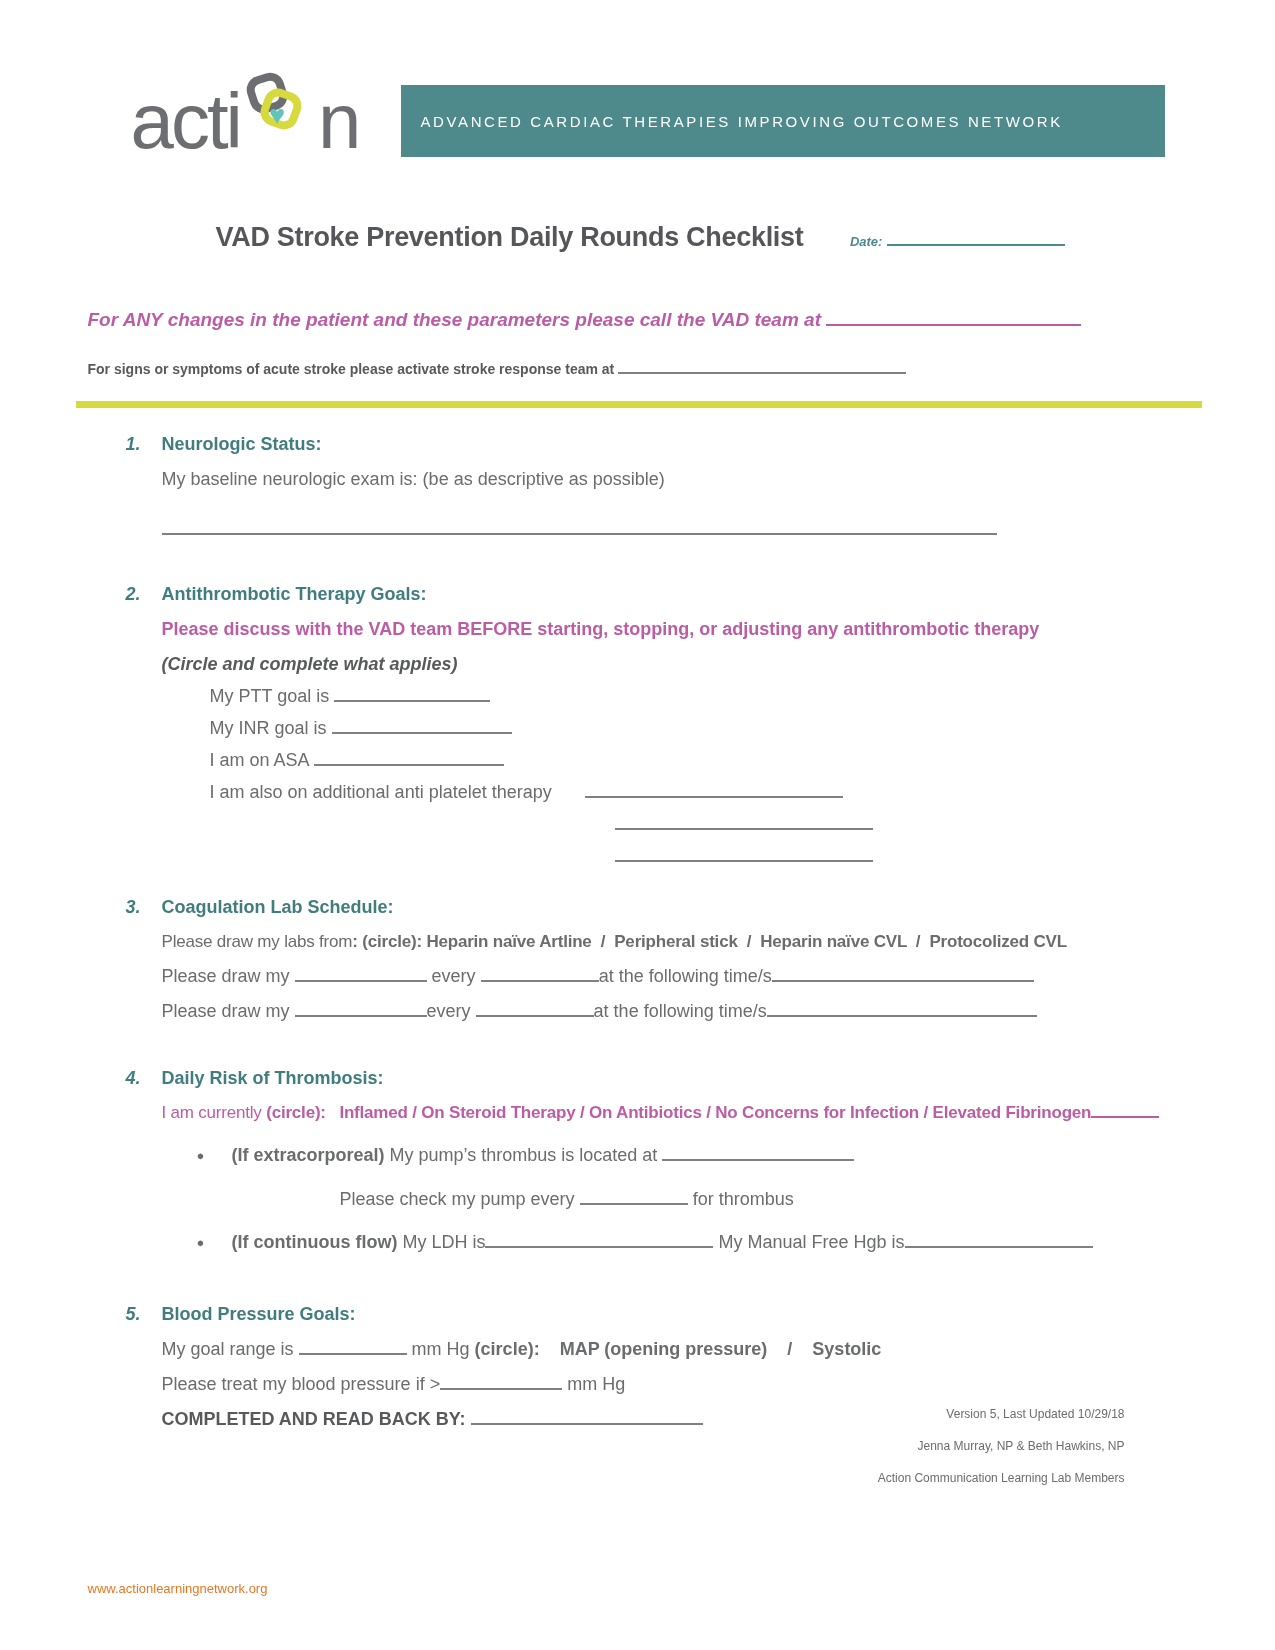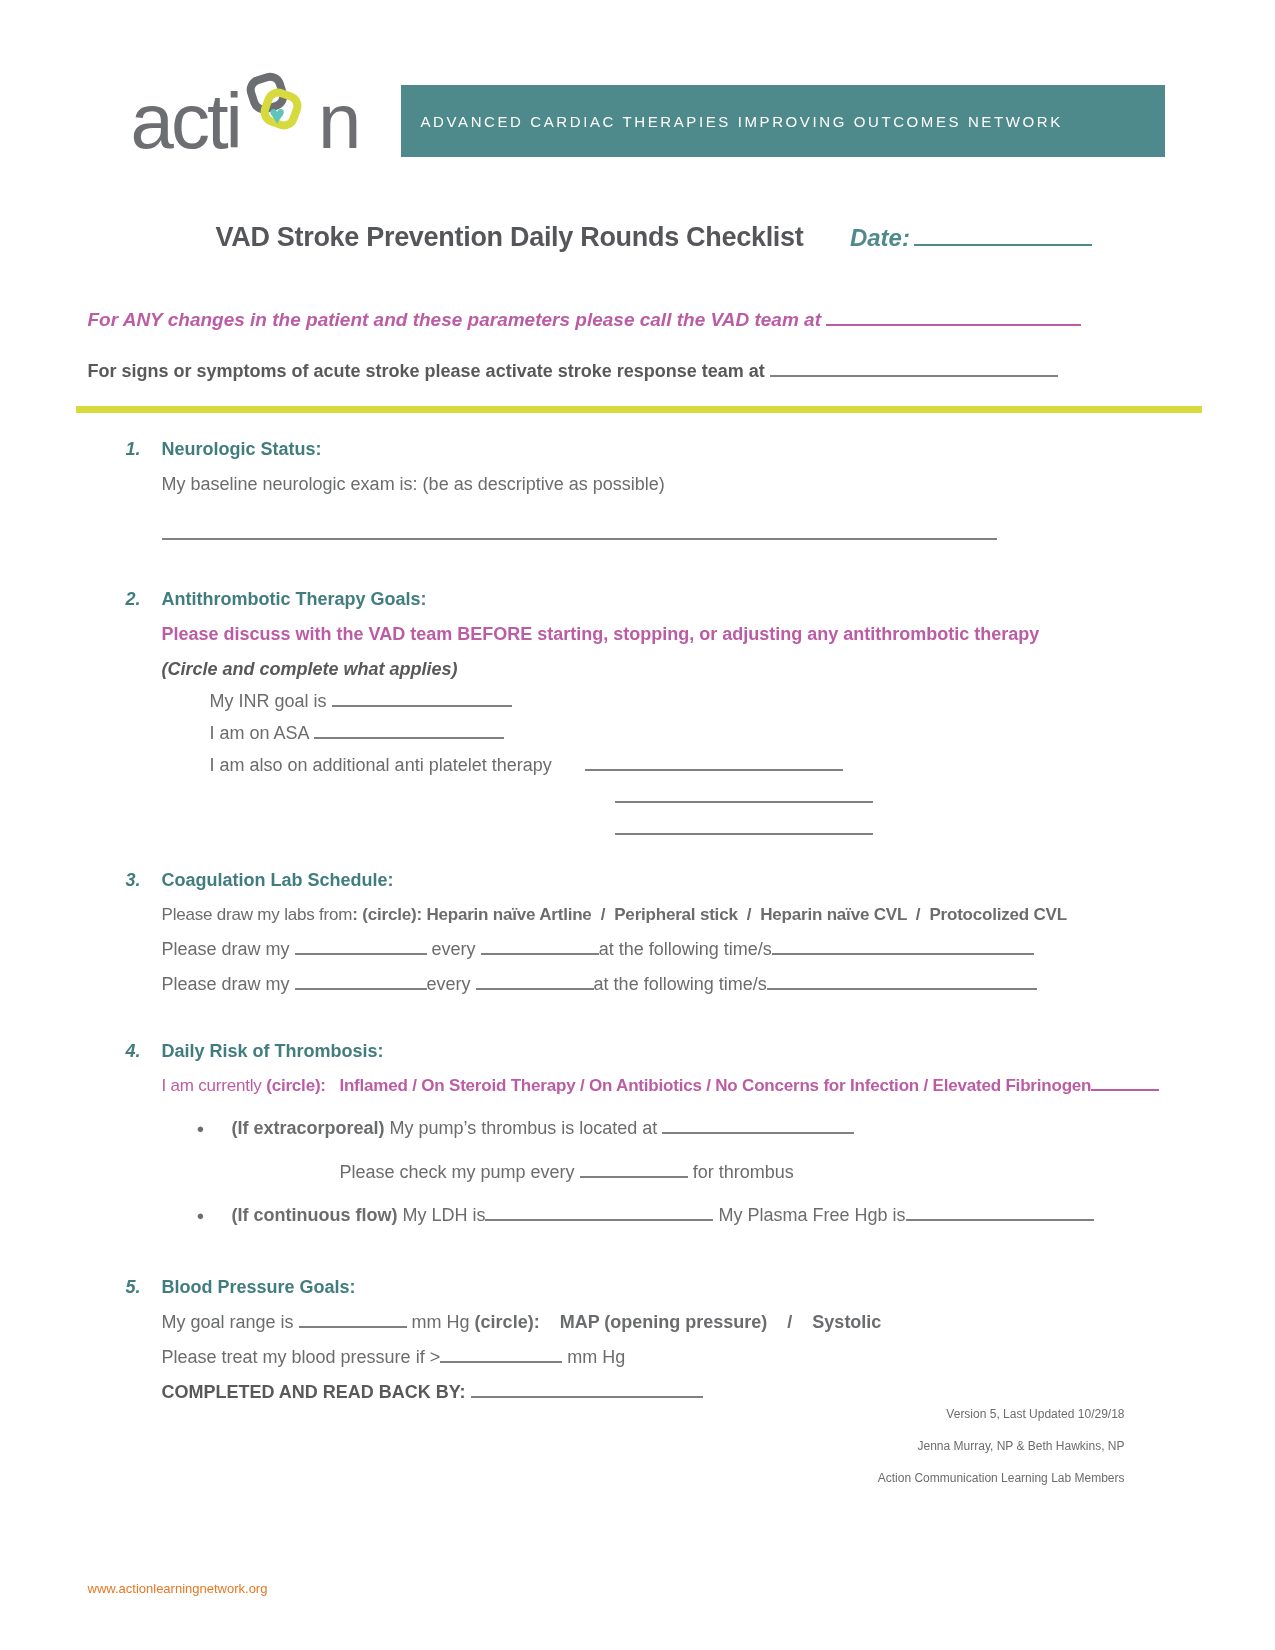--- a/index.html
+++ b/index.html
@@ -29,27 +29,27 @@
     font-size:27px; letter-spacing:0; color:#5FC4BA; font-weight:bold;
   }
   .banner {
     flex:1; height:72px; background:#4E8A8B;
     display:flex; align-items:center; padding-left:20px;
     color:#ffffff; font-size:15px; letter-spacing:2.6px; white-space:nowrap;
   }
   
   .title-row { margin:58px 0 0 170px; white-space:nowrap; }
   .doc-title { font-size:27px; font-weight:bold; color:#55565A; letter-spacing:-0.3px; }
-  .date-label { margin-left:42px; font-size:24px; font-weight:bold; font-style:italic; color:#4E8A8B; }
+  .date-label { margin-left:42px; font-size:13px; font-weight:bold; font-style:italic; color:#4E8A8B; }
   .blank { display:inline-block; height:3px; border-bottom:2px solid #7E8083; vertical-align:baseline; }
   .blank-teal { border-bottom-color:#4E8A8B; }
   .blank-pink { border-bottom-color:#BC5CA4; }
   
   .alert1 { margin:56px 0 0 42px; font-size:19px; font-weight:bold; font-style:italic; color:#BC5CA4; white-space:nowrap; }
-  .alert2 { margin:30px 0 0 42px; font-size:18px; font-weight:bold; color:#58595B; white-space:nowrap; }
+  .alert2 { margin:30px 0 0 42px; font-size:14px; font-weight:bold; color:#58595B; white-space:nowrap; }
   .divider { margin:24px 28px 0 30px; height:7px; background:#D7DA3F; }
   
   .sections { margin:26px 65px 0 80px; font-size:18px; }
   .sec-head { display:flex; }
   .sec-num  { width:36px; flex:0 0 36px; font-weight:bold; font-style:italic; color:#417D7F; font-size:18px; }
   .sec-title{ font-weight:bold; color:#417D7F; font-size:18px; }
   .sec-body { margin-left:36px; }
   .sec-body p { margin-top:14px; white-space:nowrap; }
   .pinkb { color:#BC5CA4; font-weight:bold; }
   .pink  { color:#BC5CA4; }
@@ -127,20 +127,21 @@
 
     <div class="sec mt-s2">
       <div class="sec-head">
         <span class="sec-num">2.</span>
         <span class="sec-title">Antithrombotic Therapy Goals:</span>
       </div>
       <div class="sec-body">
         <p class="pinkb">Please discuss with the VAD team BEFORE starting, stopping, or adjusting any antithrombotic therapy</p>
         <p class="ital" style="color:#58595B">(Circle and complete what applies)</p>
         <div class="s2-items">
+          <p><span>My PTT goal is</span> <span class="blank" style="width:156px"></span></p>
           <p><span>My INR goal is</span> <span class="blank" style="width:180px"></span></p>
           <p><span>I am on ASA</span> <span class="blank" style="width:190px"></span></p>
           <p><span>I am also on additional anti platelet therapy</span> <span class="blank" style="width:258px;margin-left:28px"></span></p>
           <div class="blank extra-line" style="width:258px"></div>
           <div class="blank extra-line" style="width:258px"></div>
         </div>
       </div>
     </div>
 
     <div class="sec mt-s3">
@@ -165,21 +166,21 @@
         <div class="bullets">
           <div class="bullet-row">
             <span class="bullet-glyph">●</span>
             <span><span class="boldg">(If extracorporeal)</span><span> My pump’s thrombus is located at</span> <span class="blank" style="width:192px"></span></span>
           </div>
           <div class="sub-row">
             <span>Please check my pump every</span> <span class="blank" style="width:108px"></span> <span>for thrombus</span>
           </div>
           <div class="bullet-row">
             <span class="bullet-glyph">●</span>
-            <span><span class="boldg">(If continuous flow)</span><span> My LDH is</span><span class="blank" style="width:228px"></span><span> My Plasma Free Hgb is</span><span class="blank" style="width:188px"></span></span>
+            <span><span class="boldg">(If continuous flow)</span><span> My LDH is</span><span class="blank" style="width:228px"></span><span> My Manual Free Hgb is</span><span class="blank" style="width:188px"></span></span>
           </div>
         </div>
       </div>
     </div>
 
     <div class="sec mt-s5">
       <div class="sec-head">
         <span class="sec-num">5.</span>
         <span class="sec-title">Blood Pressure Goals:</span>
       </div>

